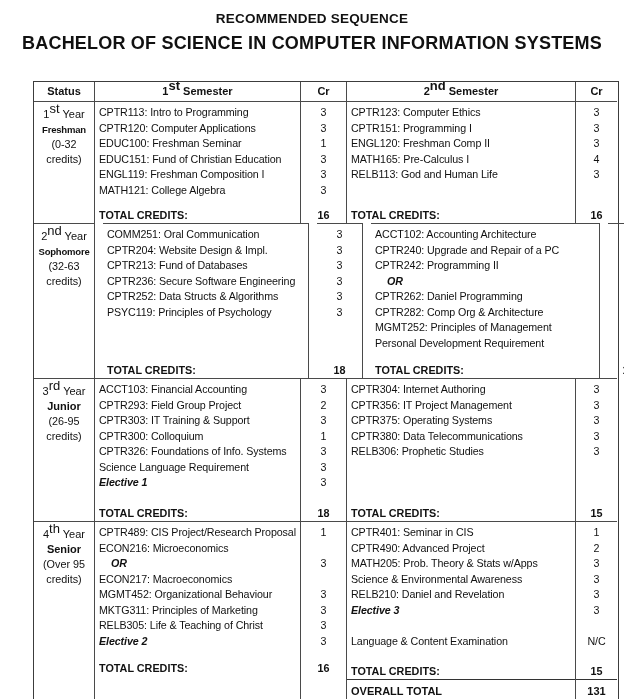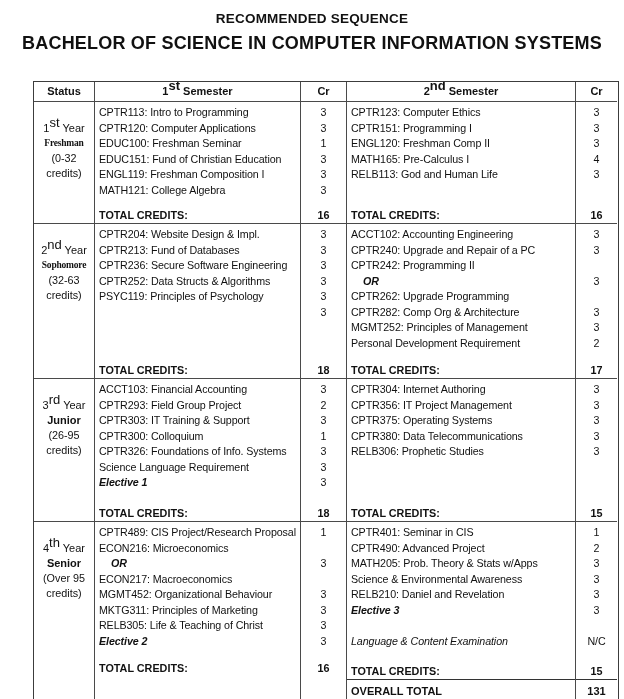--- a/index.html
+++ b/index.html
@@ -8,31 +8,31 @@
   .titles { text-align:center; padding-top:11px; }
   .title-line1 { font-size:13.5px; font-weight:bold; letter-spacing:0.2px; }
   .title-line2 { font-size:18px; font-weight:bold; letter-spacing:0.2px; margin-top:7px; }
   .seq-table { position:absolute; left:33px; top:81px; width:586px; border:1.4px solid #3c3c3c; background:#fff; }
   .grid-row { display:grid; grid-template-columns:61px 206px 46px 229px 41px; }
   .hdr { height:19px; }
   .hdr .cell { font-weight:bold; font-size:11px; text-align:center; line-height:18px; }
   .cell { border-right:1px solid #4a4a4a; overflow:hidden; }
   .cell:last-child { border-right:none; }
   .year-row .cell { border-top:1px solid #4a4a4a; }
-  .status-cell { text-align:center; padding-top:19px; font-size:11px; line-height:15px; }
+  .status-cell { text-align:center; padding-top:5px; font-size:11px; line-height:15px; }
   .status-classname { font-weight:bold; font-size:11px; }
-  .status-classname.small { font-size:9.5px; letter-spacing:-0.2px;font-family:Liberation Serif, serif; }
+  .status-classname.small { font-size:9.5px; letter-spacing:-0.2px; }
   .status-range { font-size:10.8px; padding:0 2px; }
   .names-cell, .crs-cell { display:flex; flex-direction:column; padding-top:3px; }
   .names-cell { padding-left:4px; }
   .cline { height:15.5px; line-height:15.5px; font-size:10.7px; white-space:nowrap; letter-spacing:-0.1px; }
   .crs-cell .cline { text-align:center; }
   .cline.or { font-weight:bold; font-style:italic; padding-left:12px; }
   .cline.el { font-weight:bold; font-style:italic; }
-  .cline.it { font-style:italic; }
+  .cline.it { }
   .total-line { margin-top:auto; height:16px; line-height:16px; font-weight:bold; font-size:10.8px; white-space:nowrap; }
   .crs-cell .total-line { text-align:center; }
   .overall-line { height:23px; border-top:1.2px solid #333; display:flex; align-items:center; font-weight:bold; font-size:11px; white-space:nowrap; }
   .crs-cell .overall-line { justify-content:center; }
   sup { font-size:13px; vertical-align:super; line-height:0; }
 </style>
 </head>
 <body>
 
 <div class="page">
@@ -84,49 +84,50 @@
           </div>
           <div class="cell crs-cell">
             <div class="cline">3</div>
             <div class="cline">3</div>
             <div class="cline">3</div>
             <div class="cline">4</div>
             <div class="cline">3</div>
             <div class="total-line">16</div>
           </div>
         </div>
-        <div class="grid-row year-row" style="height: 155px;">
+        <div class="grid-row year-row" style="height: 155px; gap: 8px;">
           <div class="cell status-cell">
             <div><span>2</span><sup>nd</sup><span> Year</span></div>
             <div class="status-classname small">Sophomore</div>
             <div class="status-range">(32-63 credits)</div>
           </div>
           <div class="cell names-cell">
+            <div class="cline">COMM251: Oral Communication</div>
             <div class="cline">CPTR204: Website Design &amp; Impl.</div>
             <div class="cline">CPTR213: Fund of Databases</div>
             <div class="cline">CPTR236: Secure Software Engineering</div>
             <div class="cline">CPTR252: Data Structs &amp; Algorithms</div>
             <div class="cline">PSYC119: Principles of Psychology</div>
             <div class="total-line">TOTAL CREDITS:</div>
           </div>
           <div class="cell crs-cell">
             <div class="cline">3</div>
             <div class="cline">3</div>
             <div class="cline">3</div>
             <div class="cline">3</div>
             <div class="cline">3</div>
             <div class="cline">3</div>
             <div class="total-line">18</div>
           </div>
           <div class="cell names-cell">
-            <div class="cline">ACCT102: Accounting Engineering</div>
+            <div class="cline">ACCT102: Accounting Architecture</div>
             <div class="cline">CPTR240: Upgrade and Repair of a PC</div>
             <div class="cline">CPTR242: Programming II</div>
             <div class="cline or">OR</div>
-            <div class="cline">CPTR262: Upgrade Programming</div>
+            <div class="cline">CPTR262: Daniel Programming</div>
             <div class="cline">CPTR282: Comp Org &amp; Architecture</div>
             <div class="cline">MGMT252: Principles of Management</div>
             <div class="cline">Personal Development Requirement</div>
             <div class="total-line">TOTAL CREDITS:</div>
           </div>
           <div class="cell crs-cell">
             <div class="cline">3</div>
             <div class="cline">3</div>
             <div class="cline"></div>
             <div class="cline">3</div>

